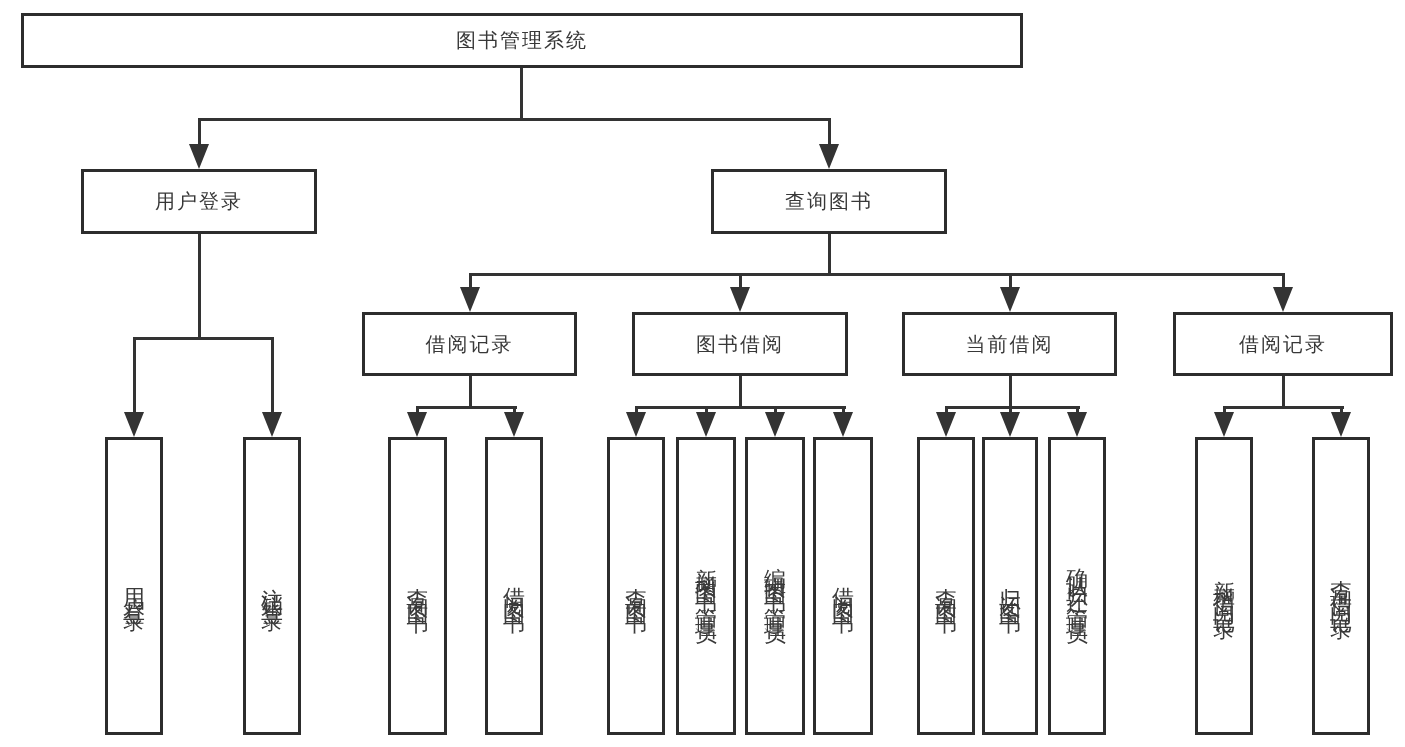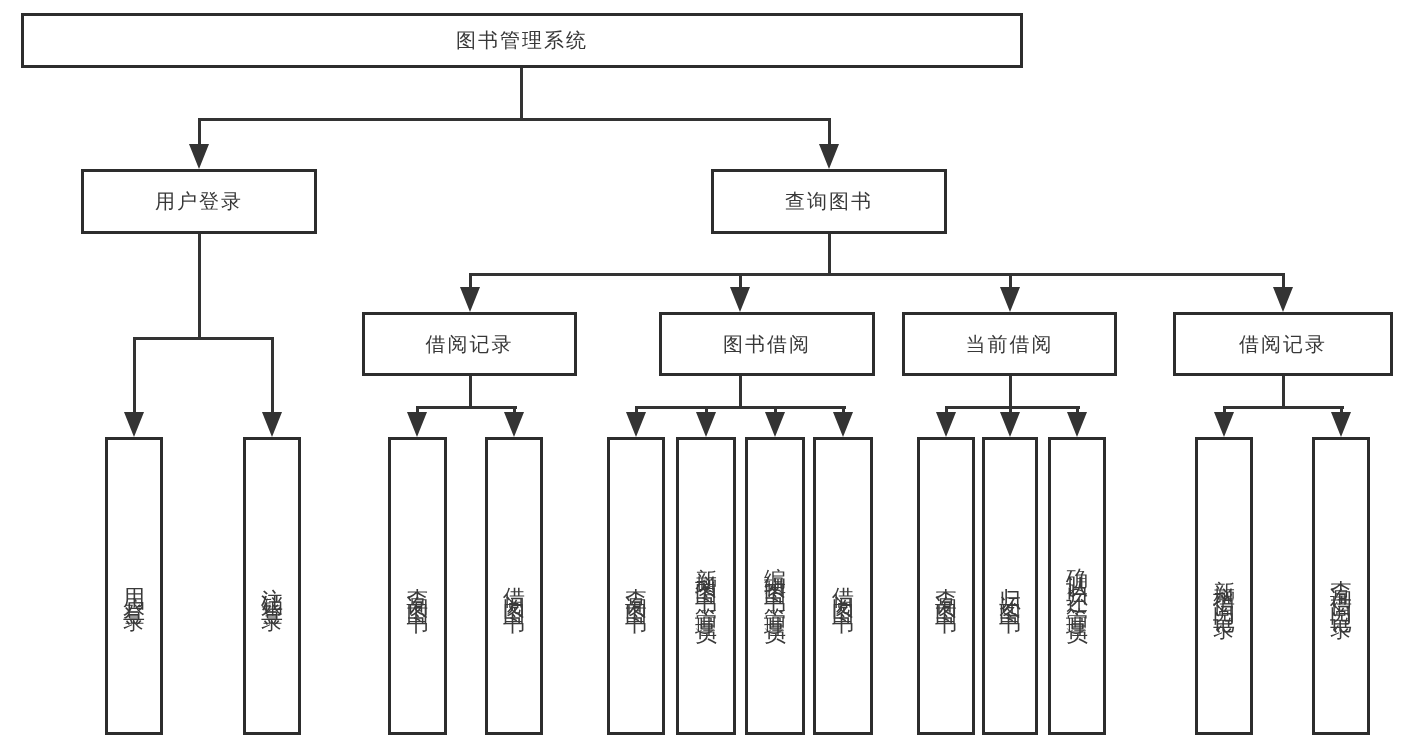--- a/index.html
+++ b/index.html
@@ -36,21 +36,21 @@
 <body>
 
 <div id="canvas">
 
   <div class="box" style="left:21px;top:13px;width:1002px;height:55px;">图书管理系统</div>
 
   <div class="box" style="left:81px;top:169px;width:236px;height:65px;">用户登录</div>
   <div class="box" style="left:711px;top:169px;width:236px;height:65px;">查询图书</div>
 
   <div class="box" style="left:362px;top:312px;width:215px;height:64px;">借阅记录</div>
-  <div class="box" style="left:659px;top:312px;width:216px;height:64px;">图书借阅</div>
+  <div class="box" style="left:632px;top:312px;width:216px;height:64px;">图书借阅</div>
   <div class="box" style="left:902px;top:312px;width:215px;height:64px;text-align:right;">当前借阅</div>
   <div class="box" style="left:1173px;top:312px;width:220px;height:64px;">借阅记录</div>
 
   <div class="leaf" style="left:105px;top:437px;width:58px;height:298px;">
     <span class="vt">用户登录</span>
   </div>
   <div class="leaf" style="left:243px;top:437px;width:58px;height:298px;">
     <span class="vt">注销登录</span>
   </div>
 

